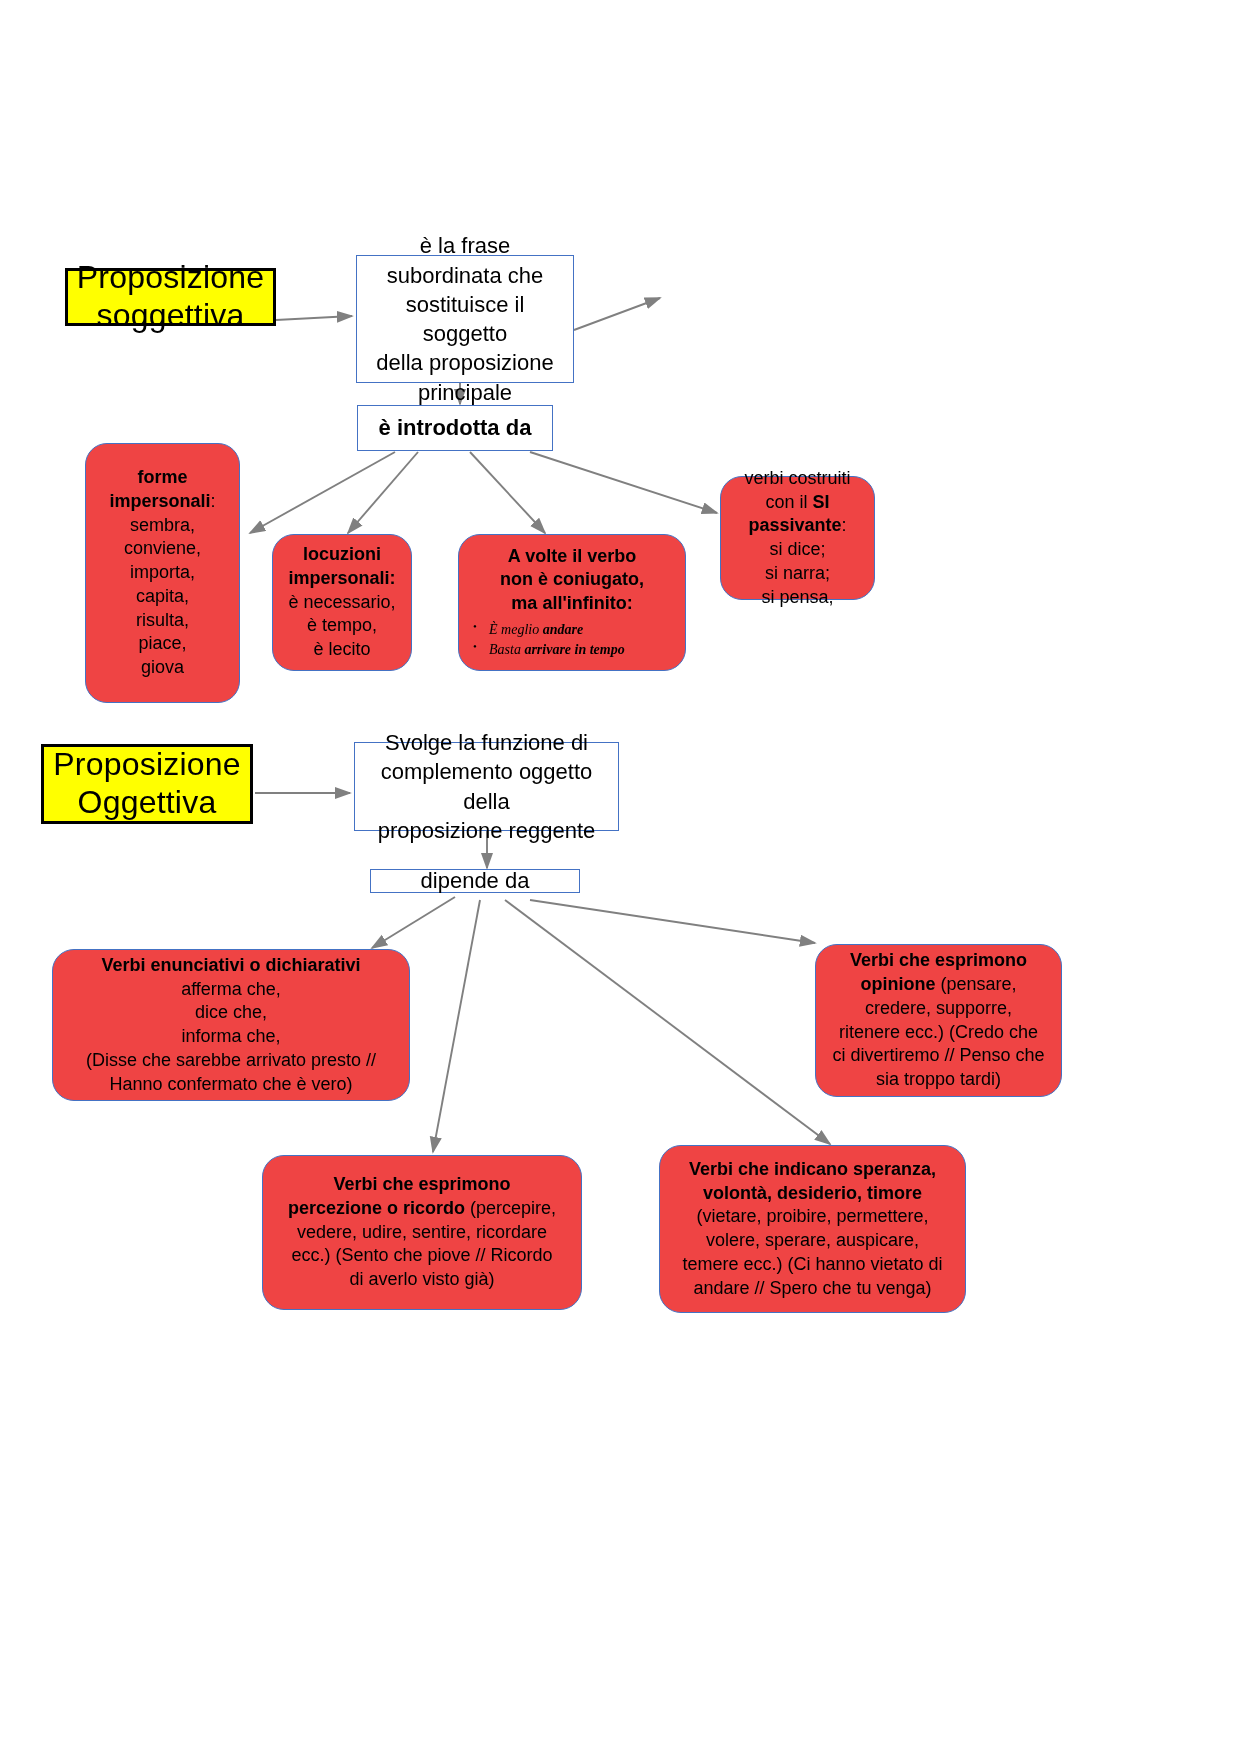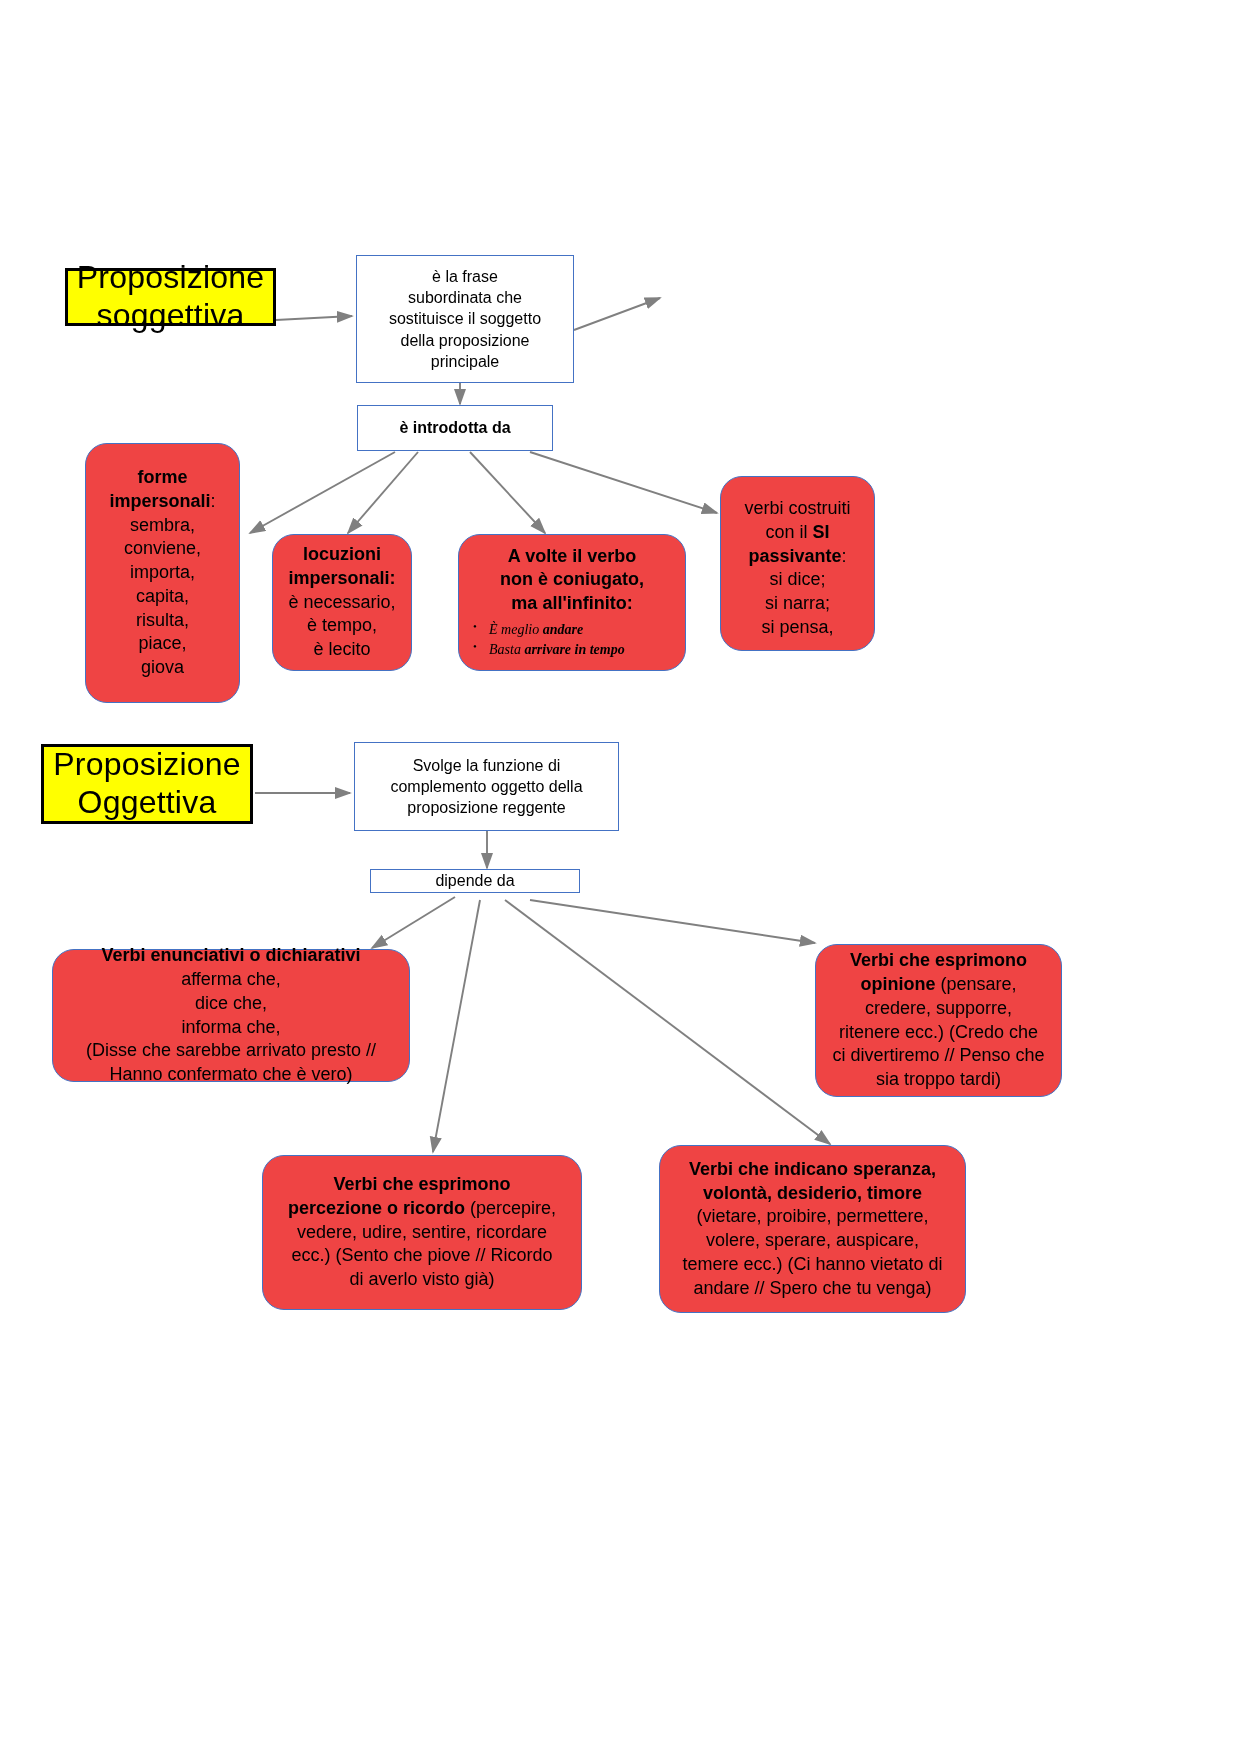--- a/index.html
+++ b/index.html
@@ -18,21 +18,21 @@
   
   .yellow{
     background:#FFFF00;border:3px solid #000000;
     font-size:32px;line-height:1.18;letter-spacing:0.2px;
     padding:4px 6px;
   }
 
   
   .rect{
     background:#ffffff;border:1.6px solid #4472C4;
-    font-size:16px;line-height:1.33;padding:6px 8px;
+    font-size:22px;line-height:1.33;padding:6px 8px;
   }
 
   
   .round{
     background:#ef4444;border:1.8px solid #4472C4;border-radius:22px;
     font-size:18px;line-height:1.32;padding:20px 10px;
   }
 
   b{font-weight:bold;}
   .label-line{display:block;}
@@ -134,21 +134,21 @@
   <div class="node round" style="left:458px;top:534px;width:228px;height:137px;">
     <span class="label-line"><b>A volte il verbo</b></span>
     <span class="label-line"><b>non è coniugato,</b></span>
     <span class="label-line"><b>ma all'infinito:</b></span>
     <ul class="bullets">
       <li><span>È meglio </span><b>andare</b></li>
       <li><span>Basta </span><b>arrivare in tempo</b></li>
     </ul>
   </div>
 
-  <div class="node round" style="left:720px;top:476px;width:155px;height:175px;justify-content:space-between;">
+  <div class="node round" style="left:720px;top:476px;width:155px;height:124px;">
     <span class="label-line">verbi costruiti</span>
     <span class="label-line"><span>con il </span><b>SI</b></span>
     <span class="label-line"><b>passivante</b><span>:</span></span>
     <span class="label-line">si dice;</span>
     <span class="label-line">si narra;</span>
     <span class="label-line">si pensa,</span>
   </div>
 
   <div class="node yellow" style="left:41px;top:744px;width:212px;height:80px;">
     <span class="label-line">Proposizione</span>
@@ -158,21 +158,21 @@
   <div class="node rect" style="left:354px;top:742px;width:265px;height:89px;">
     <span class="label-line">Svolge la funzione di</span>
     <span class="label-line">complemento oggetto della</span>
     <span class="label-line">proposizione reggente</span>
   </div>
 
   <div class="node rect" style="left:370px;top:869px;width:210px;height:24px;">
     <span>dipende da</span>
   </div>
 
-  <div class="node round" style="left:52px;top:949px;width:358px;height:133px;">
+  <div class="node round" style="left:52px;top:949px;width:358px;height:152px;">
     <span class="label-line"><b>Verbi enunciativi o dichiarativi</b></span>
     <span class="label-line">afferma che,</span>
     <span class="label-line">dice che,</span>
     <span class="label-line">informa che,</span>
     <span class="label-line">(Disse che sarebbe arrivato presto //</span>
     <span class="label-line">Hanno confermato che è vero)</span>
   </div>
 
   <div class="node round" style="left:815px;top:944px;width:247px;height:153px;">
     <span class="label-line"><b>Verbi che esprimono</b></span>

